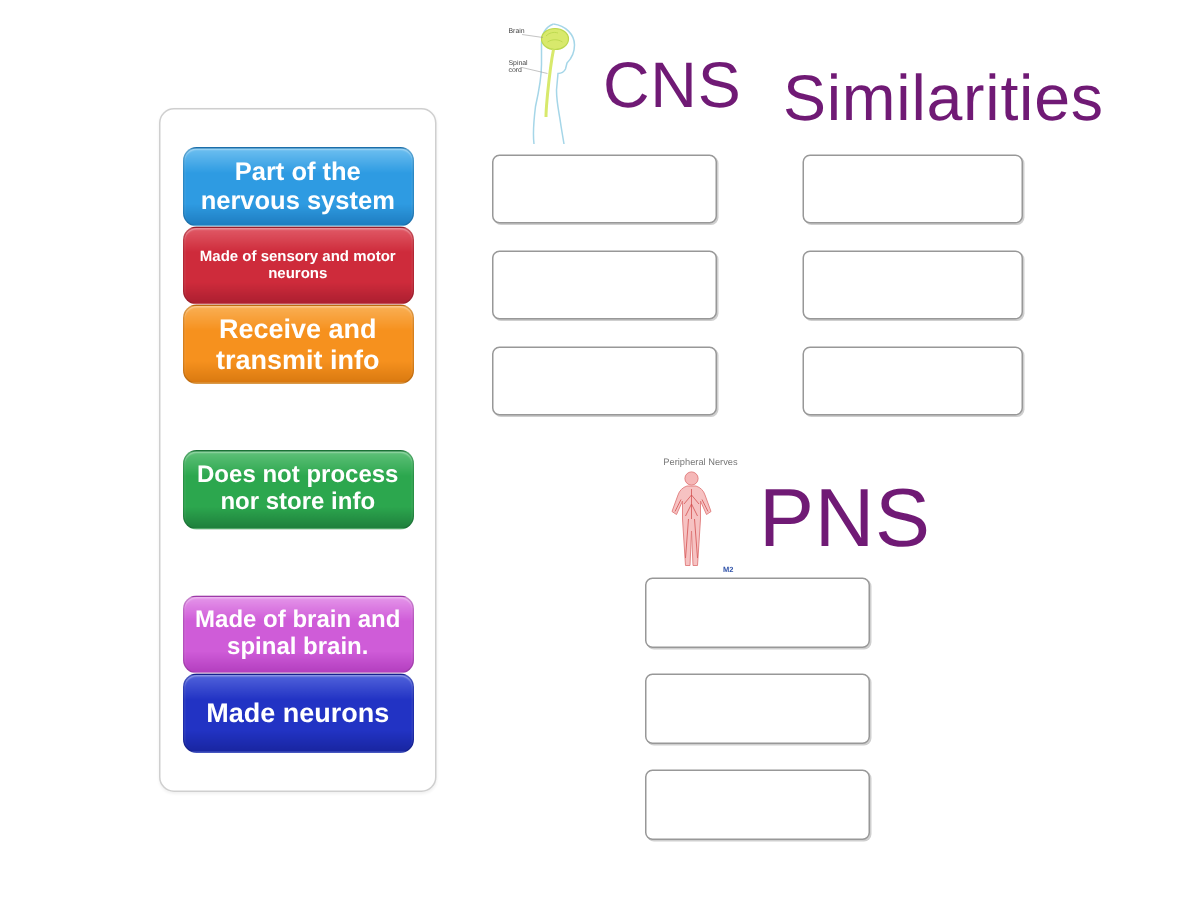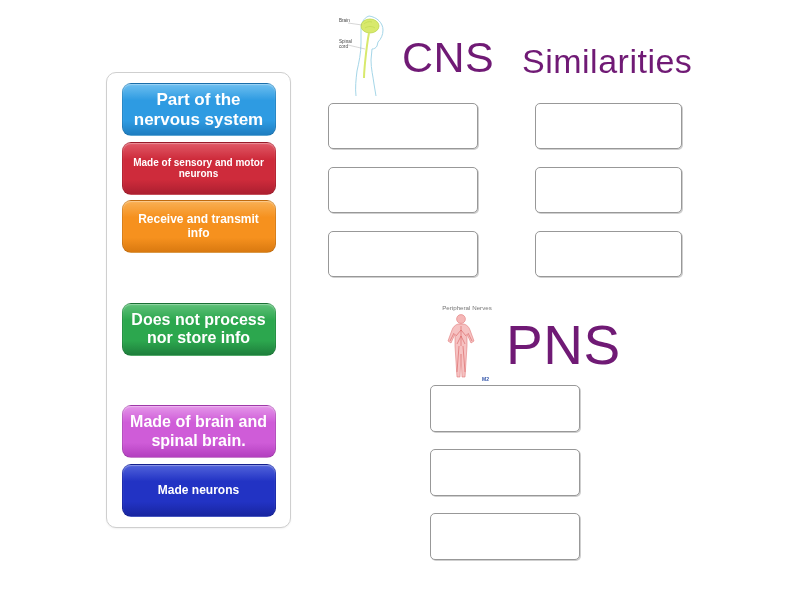--- a/index.html
+++ b/index.html
@@ -4,38 +4,38 @@
 <style>
   html,body{margin:0;padding:0;background:#ffffff;}
   .stage{
     position:relative;width:800px;height:600px;background:#ffffff;overflow:hidden;
     font-family:"Liberation Sans","DejaVu Sans",sans-serif;
   }
   
   .panel{
     position:absolute;left:106px;top:72px;width:185px;height:456px;
     box-sizing:border-box;border:1px solid #cfcfcf;border-radius:10px;
-    background:#ffffff;padding:10px 8px;display:flex;flex-direction:column;
+    background:#ffffff;padding:25px 8px;display:flex;flex-direction:column;
     justify-content:space-between;align-items:center;
     box-shadow:0 1px 2px rgba(0,0,0,0.06);
   }
   .card{
     width:154px;height:53px;box-sizing:border-box;border-radius:9px;
     display:flex;align-items:center;justify-content:center;text-align:center;
     color:#ffffff;font-weight:bold;line-height:1.15;padding:2px 4px;
     background:linear-gradient(180deg,var(--hi) 0%,var(--main) 32%,var(--main) 72%,var(--lo) 100%);
     border:1px solid rgba(0,0,0,0.12);
     box-shadow:inset 0 1px 1px rgba(255,255,255,0.35);
     cursor:grab;user-select:none;
   }
-  .fs18{font-size:12px;} .fs17{font-size:17px;} .fs16{font-size:16px;margin-top:44px;} .fs15{font-size:10px;}
+  .fs18{font-size:18px;} .fs17{font-size:17px;} .fs16{font-size:16px;margin-top:44px;} .fs15{font-size:10px;}
   
   .heading{position:absolute;color:#701a75;font-weight:400;white-space:nowrap;letter-spacing:0.5px;}
   .h-cns{left:402px;top:33px;font-size:43px;}
-  .h-sim{left:522px;top:42px;font-size:34px;}
+  .h-sim{left:522px;top:42px;font-size:43px;}
   .h-pns{left:506px;top:313px;font-size:55px;}
   
   .img{position:absolute;}
   .img-cns{left:338px;top:12px;width:52px;height:84px;}
   .img-pns{left:430px;top:302px;width:74px;height:84px;}
   
   .slot{
     position:absolute;background:#ffffff;border:1px solid #989898;border-radius:5px;
     box-shadow:1px 1px 0 #cfcfcf;box-sizing:border-box;
   }

